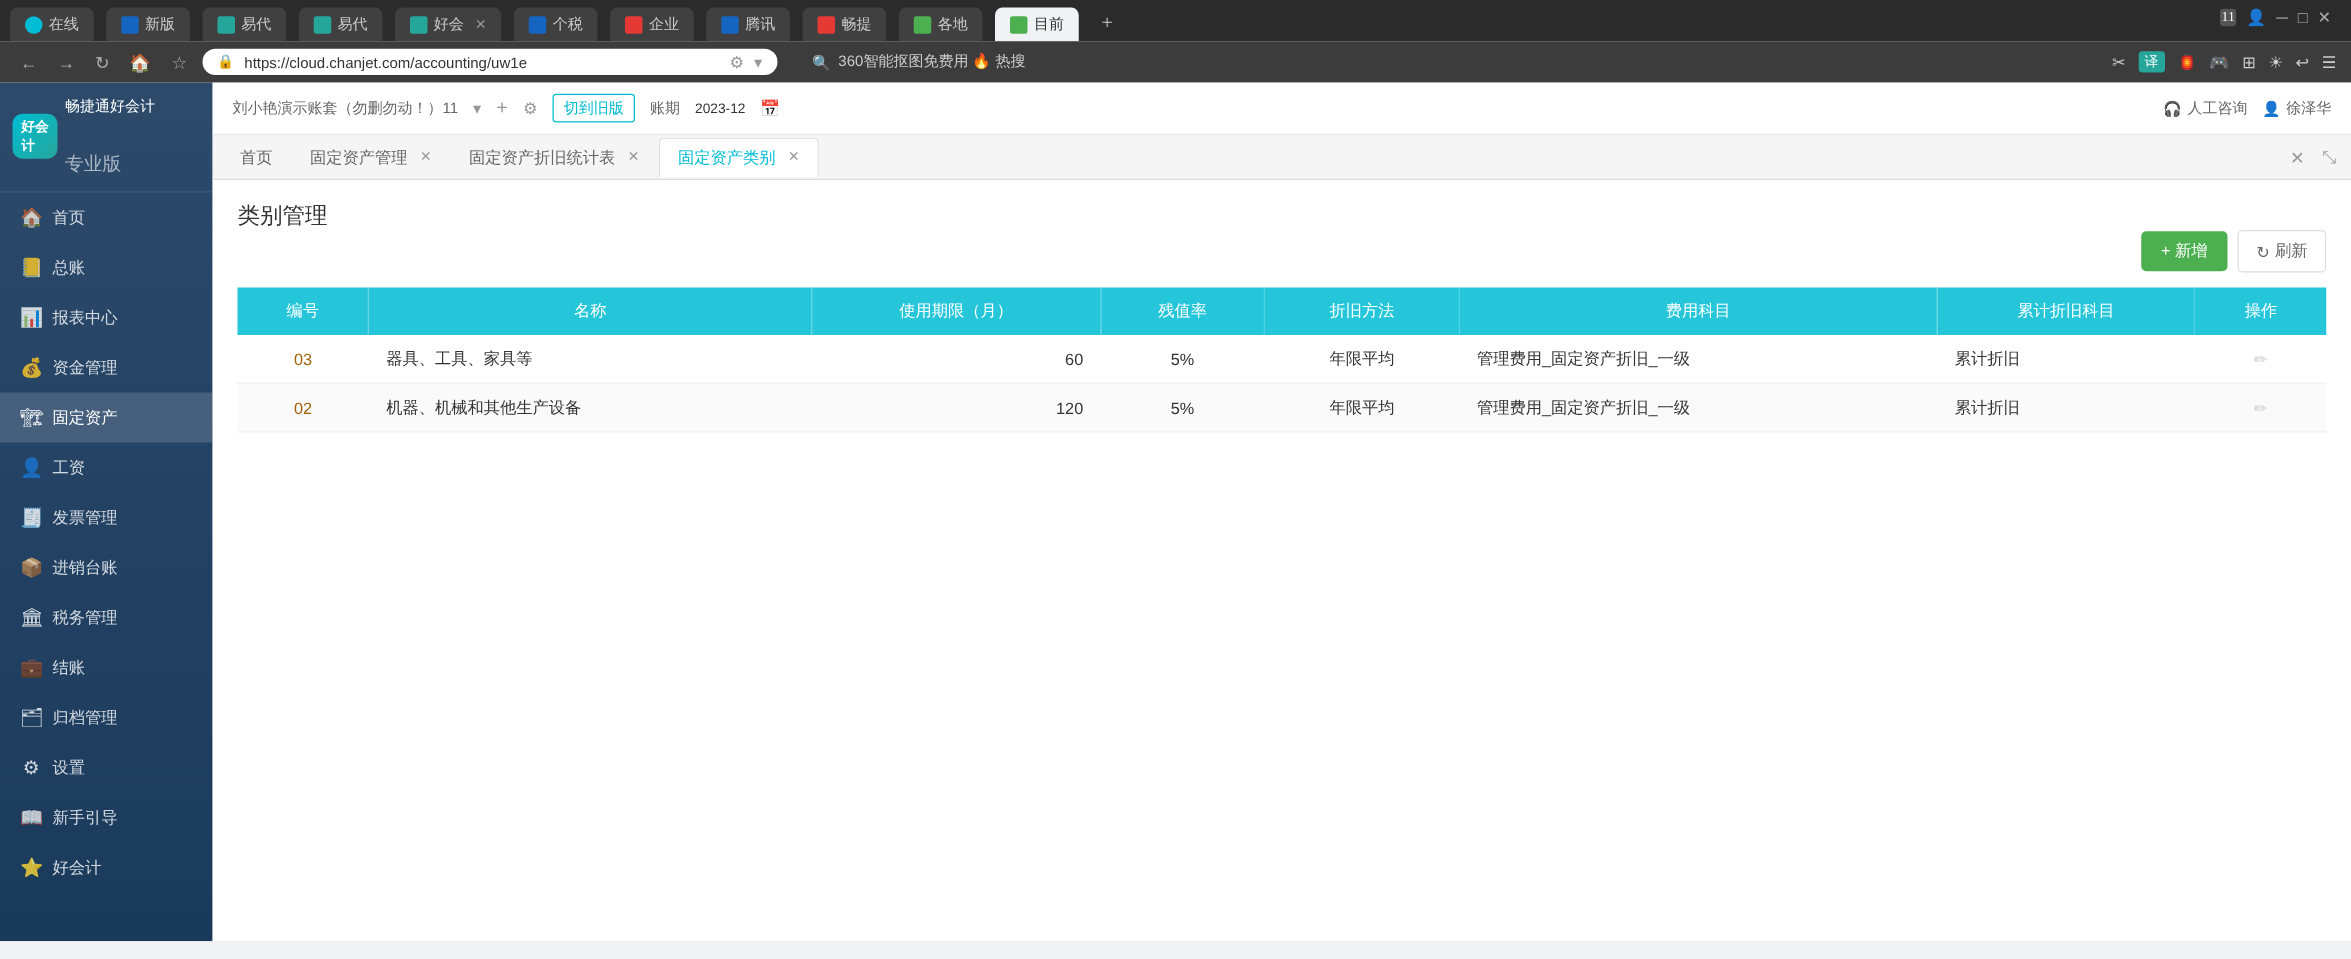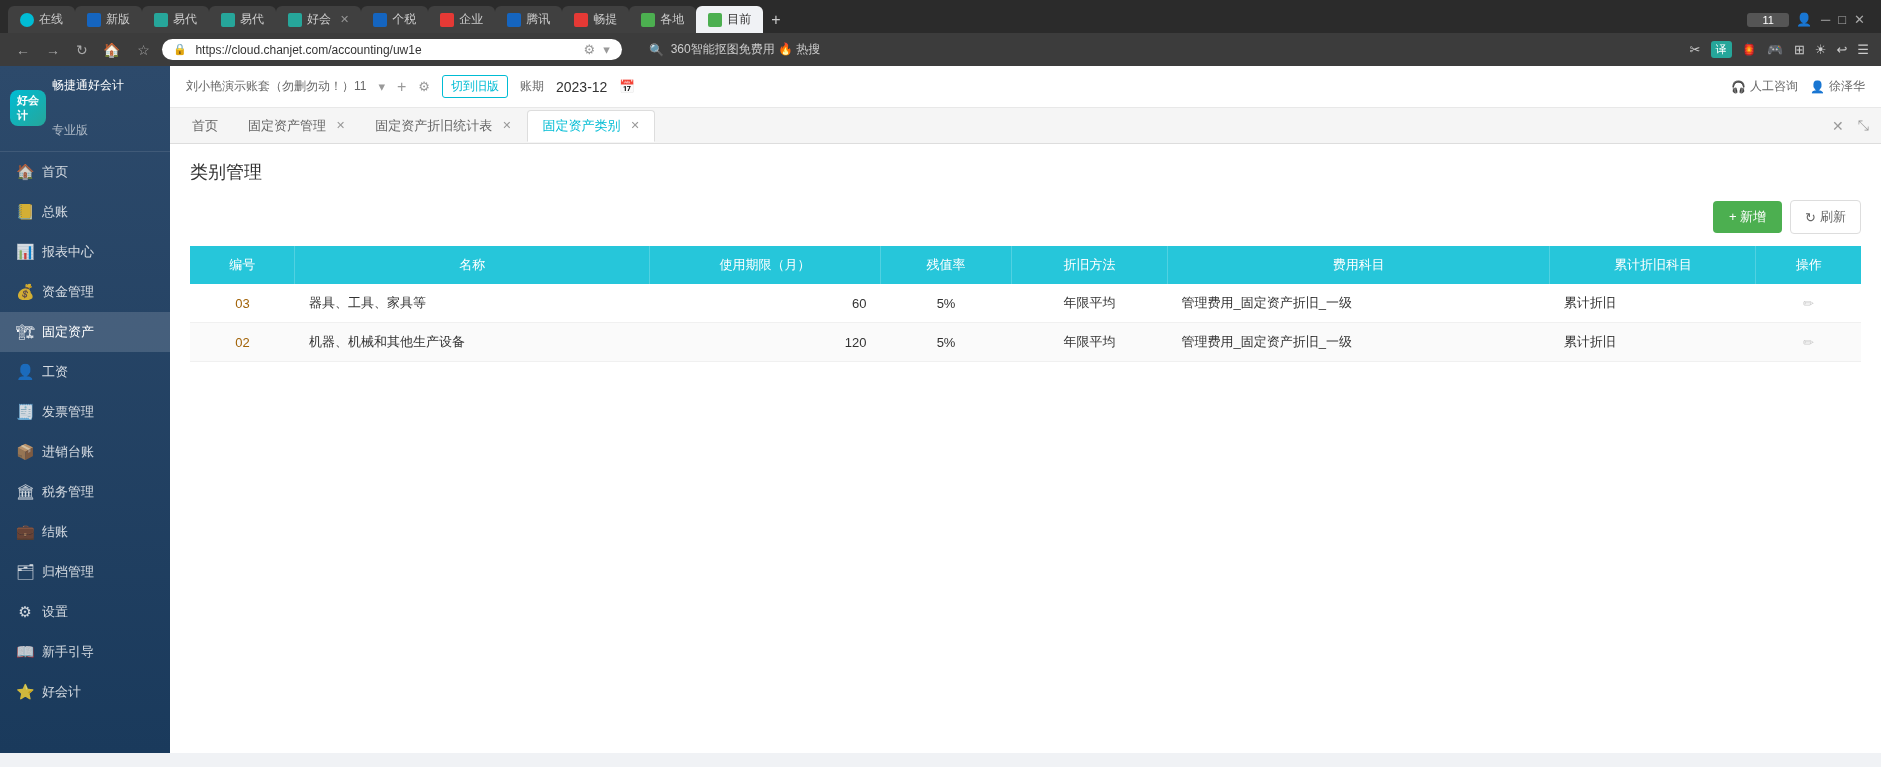--- a/index.html
+++ b/index.html
@@ -1,68 +1,68 @@
 <!DOCTYPE html>
 <html><head>
   <meta charset="utf-8">
   <style>
     * { box-sizing: border-box; margin: 0; padding: 0; }
     body { font-family: "Microsoft YaHei", "PingFang SC", sans-serif; font-size: 13px; background: #f0f2f5; overflow: hidden; }
-    .tab-bar { display: flex; align-items: center; background: #2b2b2b; padding: 6px 8px 0 8px; gap: 0; overflow: hidden; }
+    .tab-bar { display: flex; align-items: flex-start; background: #2b2b2b; padding: 6px 8px 0 8px; gap: 10px; overflow: hidden; font-family: Liberation Serif, serif; }
     .browser-tab { display: flex; align-items: center; gap: 5px; padding: 5px 12px; border-radius: 6px 6px 0 0; font-size: 12px; color: #ccc; background: #404040; cursor: pointer; white-space: nowrap; max-width: 140px; }
     .browser-tab.active { background: #f0f2f5; color: #333; }
     .browser-tab .close-x { margin-left: 4px; opacity: 0.6; font-size: 11px; }
     .tab-new-btn { color: #ccc; padding: 4px 8px; cursor: pointer; font-size: 16px; }
 
     .address-bar { display: flex; align-items: center; gap: 8px; padding: 6px 12px; background: #3c3c3c; }
     .nav-btn { color: #aaa; cursor: pointer; font-size: 14px; padding: 2px 4px; }
     .url-box { flex: 1; display: flex; align-items: center; background: #fff; border-radius: 20px; padding: 3px 12px; gap: 8px; max-width: 460px; }
     .url-text { font-size: 12px; color: #333; flex: 1; }
     .search-area { display: flex; align-items: center; gap: 6px; color: #ccc; font-size: 12px; margin-left: 20px; }
     .toolbar-icons { display: flex; align-items: center; gap: 10px; margin-left: auto; color: #ccc; font-size: 13px; }
 
     
     .app-container { display: flex; height: calc(100vh - 80px); }
 
     
     .sidebar { width: 170px; background: linear-gradient(180deg, #2d4a6b 0%, #1a3a5c 100%); display: flex; flex-direction: column; flex-shrink: 0; overflow-y: auto; }
     .sidebar-logo { display: flex; align-items: center; gap: 6px; padding: 12px 10px; border-bottom: 1px solid rgba(255,255,255,0.1); }
     .logo-icon { width: 36px; height: 36px; background: linear-gradient(135deg, #00bcd4, #26a69a); border-radius: 8px; display: flex; align-items: center; justify-content: center; color: white; font-size: 11px; font-weight: bold; }
     .logo-text { color: white; font-size: 12px; line-height: 1.3; }
-    .logo-sub { color: rgba(255,255,255,0.6); font-size: 12px; margin-top: 28px; }
+    .logo-sub { color: rgba(255,255,255,0.6); font-size: 15px; margin-top: 28px; }
     .sidebar-item { display: flex; align-items: center; gap: 8px; padding: 11px 16px; cursor: pointer; color: rgba(255,255,255,0.8); font-size: 13px; transition: background 0.2s; }
     .sidebar-item.active { background: rgba(255,255,255,0.15); color: white; }
     .sidebar-item .icon { font-size: 15px; width: 18px; text-align: center; }
 
     
     .top-header { background: white; border-bottom: 1px solid #e8e8e8; padding: 0 16px; display: flex; align-items: center; gap: 12px; height: 42px; }
     .header-user { font-size: 12px; color: #666; }
     .period-badge { border: 1px solid #ccc; border-radius: 3px; padding: 2px 8px; font-size: 12px; color: #333; cursor: pointer; }
     .period-badge.blue { border-color: #00bcd4; color: #00bcd4; }
     .period-label { font-size: 12px; color: #666; }
-    .period-value { font-size: 14px; color: #333; text-align: right; }
+    .period-value { font-size: 11px; color: #333; text-align: right; }
     .cal-icon { color: #00bcd4; cursor: pointer; }
     .header-right { margin-left: auto; display: flex; align-items: center; gap: 12px; }
     .header-right-item { display: flex; align-items: center; gap: 4px; font-size: 12px; color: #666; cursor: pointer; }
 
     
     .main-content { flex: 1; display: flex; flex-direction: column; overflow: hidden; }
 
     
     .page-tabs { display: flex; align-items: center; background: #f5f5f5; border-bottom: 1px solid #ddd; padding: 0 8px; gap: 2px; min-height: 36px; }
     .page-tab { display: flex; align-items: center; gap: 6px; padding: 6px 14px; cursor: pointer; font-size: 13px; color: #666; border-radius: 4px 4px 0 0; white-space: nowrap; }
     .page-tab.active { background: white; color: #00bcd4; border: 1px solid #ddd; border-bottom: 1px solid white; }
     .page-tab .tab-close { font-size: 11px; color: #999; margin-left: 4px; }
     .page-tabs-actions { margin-left: auto; display: flex; align-items: center; gap: 6px; }
     .page-tab-action-btn { color: #999; cursor: pointer; font-size: 14px; padding: 2px 4px; }
 
     
     .content-area { flex: 1; padding: 16px 20px; overflow: auto; background: white; }
 
-    .page-title { font-size: 18px; font-weight: normal; color: #333; margin-bottom: 16px; }
+    .page-title { font-size: 18px; font-weight: normal; color: #333; }
 
     
     .table-toolbar { display: flex; align-items: center; justify-content: flex-end; margin-bottom: 12px; gap: 8px; }
     .btn-add { background: #4caf50; color: white; border: none; padding: 7px 16px; border-radius: 4px; cursor: pointer; font-size: 13px; display: flex; align-items: center; gap: 4px; }
     .btn-refresh { background: white; color: #666; border: 1px solid #ddd; padding: 7px 14px; border-radius: 4px; cursor: pointer; font-size: 13px; display: flex; align-items: center; gap: 4px; }
 
     
     .data-table { width: 100%; border-collapse: collapse; font-size: 13px; }
     .data-table thead tr { background: #26c6da; color: white; }
     .data-table thead th { padding: 10px 14px; text-align: center; font-weight: normal; border-right: 1px solid rgba(255,255,255,0.2); }
@@ -119,21 +119,21 @@
     <div class="browser-tab">
       <span style="width:14px;height:14px;background:#4caf50;border-radius:2px;display:inline-block;flex-shrink:0;"></span>
       <span>各地</span>
     </div>
     <div class="browser-tab active">
       <span style="width:14px;height:14px;background:#4caf50;border-radius:2px;display:inline-block;flex-shrink:0;"></span>
       <span>目前</span>
     </div>
     <div class="tab-new-btn">+</div>
     <div style="display:flex;align-items:center;gap:8px;margin-left:auto;color:#aaa;padding:0 8px;">
-      <span style="background:#555;color:#fff;border-radius:3px;padding:1px 15px;font-size:11px;">11</span>
+      <span style="background:#555;color:#fff;border-radius:3px;padding:1px 1px;font-size:11px;">11</span>
       <span>👤</span>
       <span style="cursor:pointer;">─</span>
       <span style="cursor:pointer;">□</span>
       <span style="cursor:pointer;">✕</span>
     </div>
   </div>
   <div class="address-bar">
     <span class="nav-btn">←</span>
     <span class="nav-btn">→</span>
     <span class="nav-btn">↻</span>

